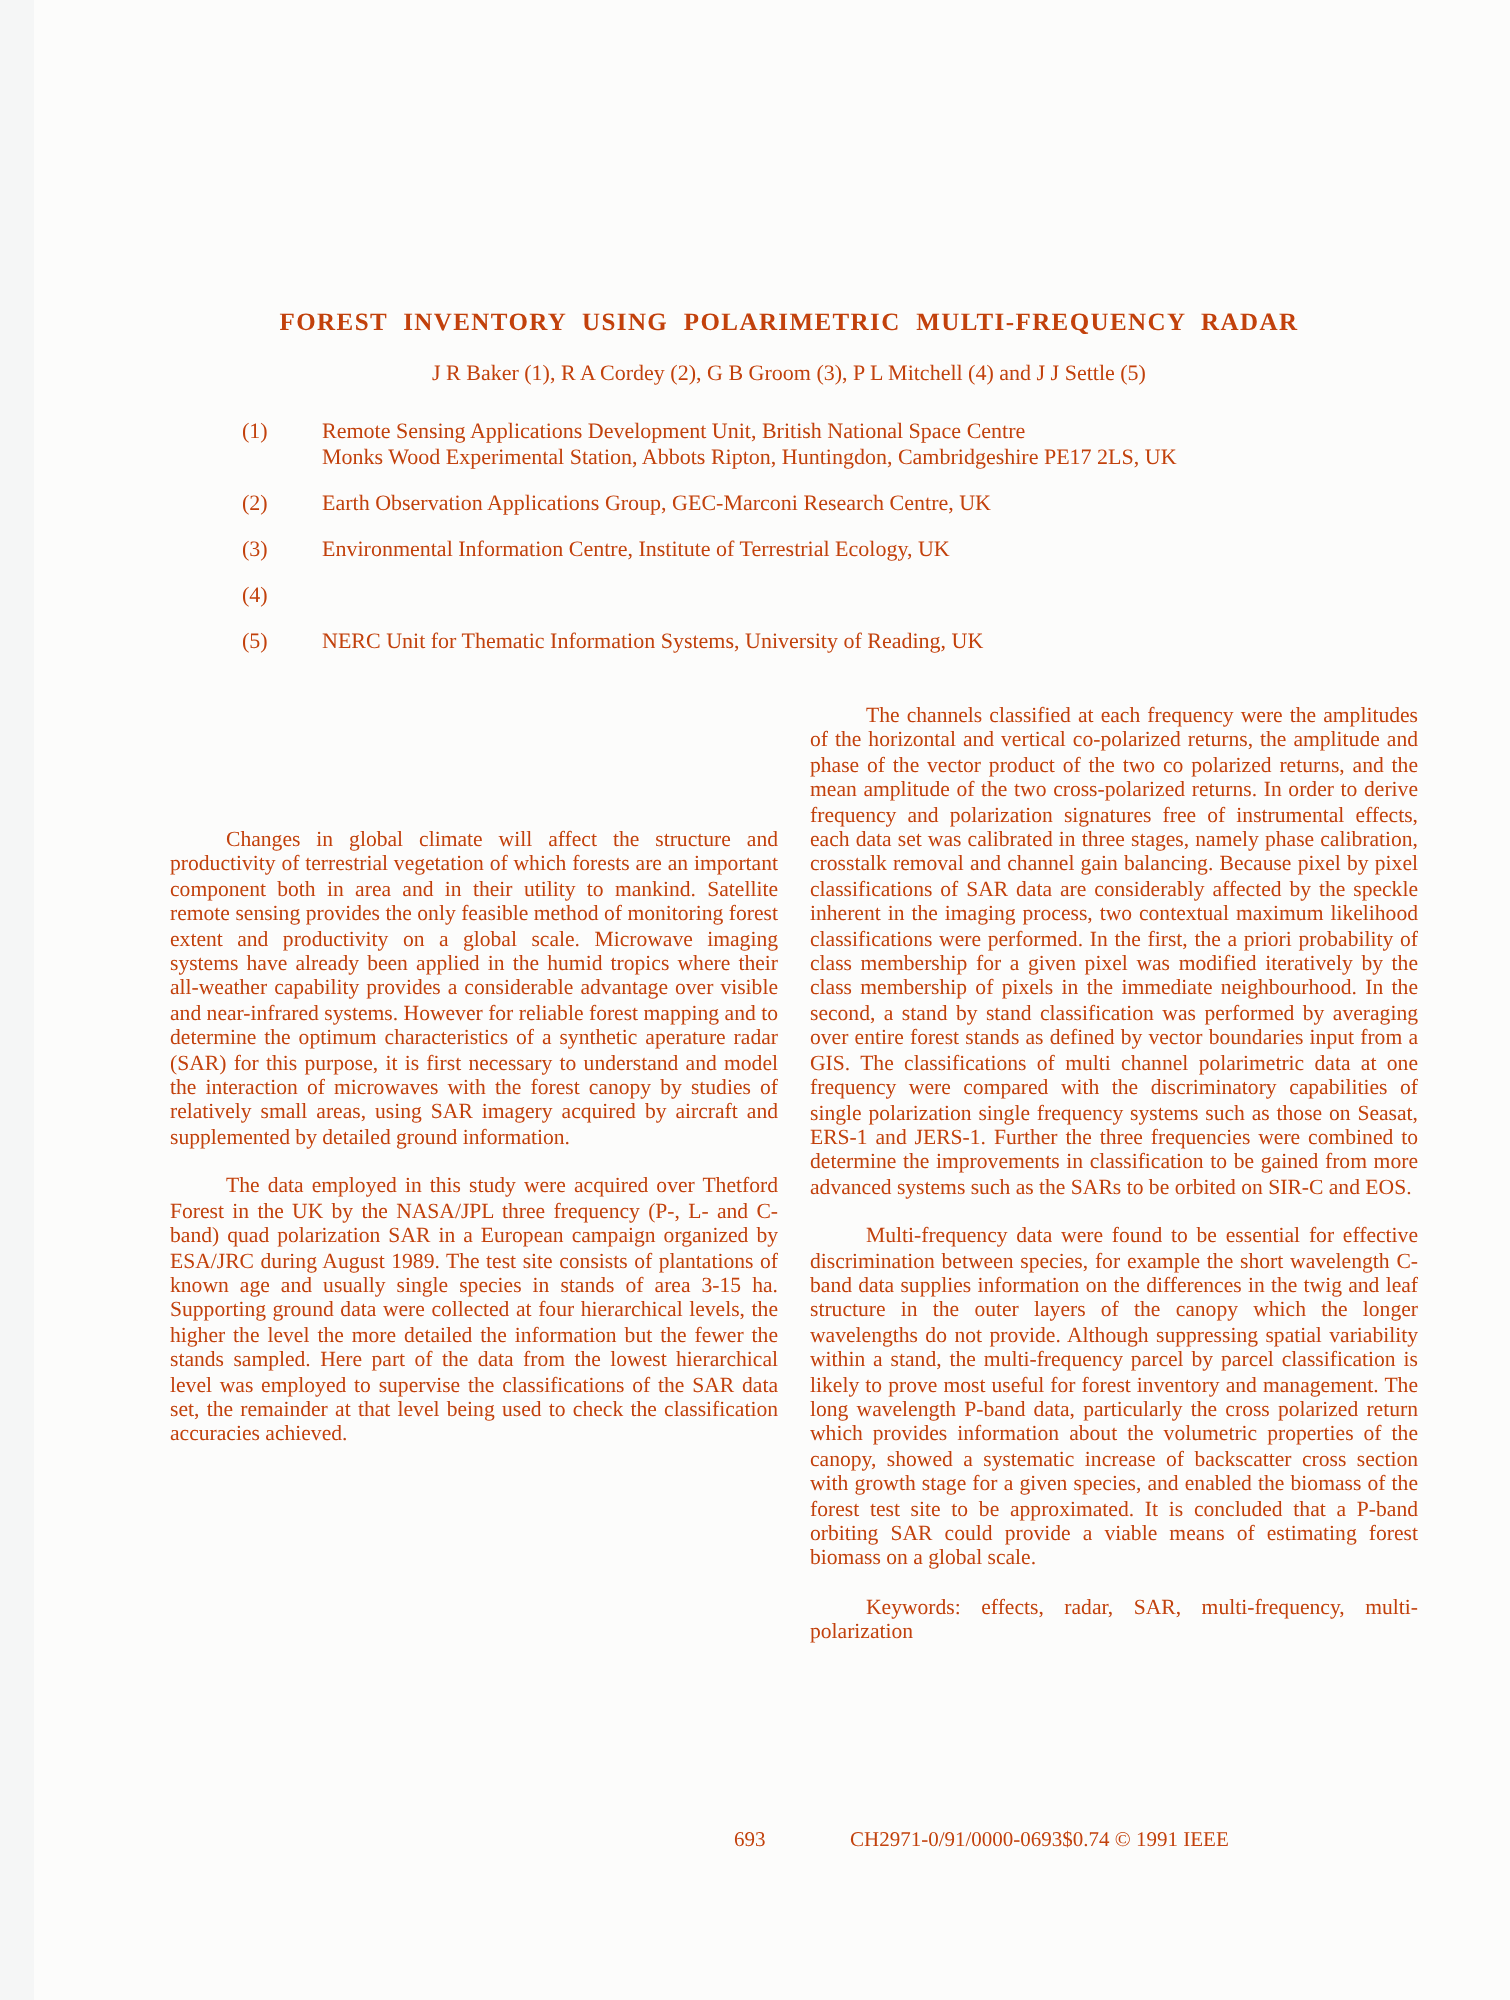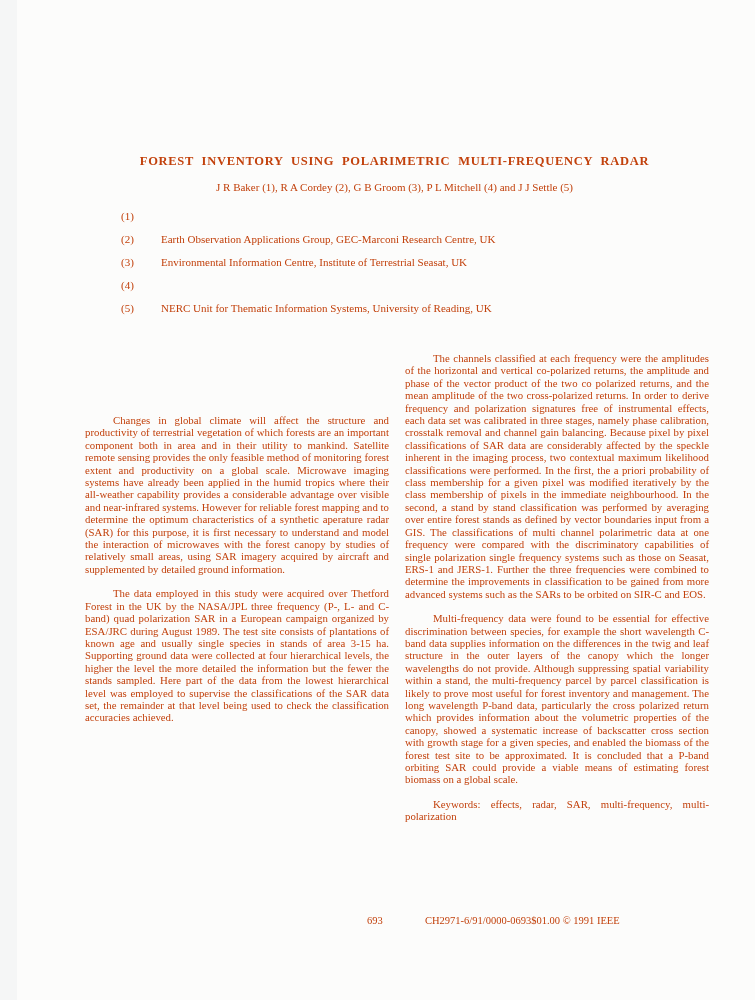--- a/index.html
+++ b/index.html
@@ -64,28 +64,30 @@
 
 <div class="page">
 
   <div class="paper-title">FOREST INVENTORY USING POLARIMETRIC MULTI-FREQUENCY RADAR</div>
 
   <div class="authors">J R Baker (1), R A Cordey (2), G B Groom (3), P L Mitchell (4) and J J Settle (5)</div>
 
   <div class="affiliations">
     <div class="affil-row">
       <div class="affil-num">(1)</div>
+      <div class="affil-text">Remote Sensing Applications Development Unit, British National Space Centre
+Monks Wood Experimental Station, Abbots Ripton, Huntingdon, Cambridgeshire PE17 2LS, UK</div>
     </div>
     <div class="affil-row">
       <div class="affil-num">(2)</div>
       <div class="affil-text">Earth Observation Applications Group, GEC-Marconi Research Centre, UK</div>
     </div>
     <div class="affil-row">
       <div class="affil-num">(3)</div>
-      <div class="affil-text">Environmental Information Centre, Institute of Terrestrial Seasat, UK</div>
+      <div class="affil-text">Environmental Information Centre, Institute of Terrestrial Ecology, UK</div>
     </div>
     <div class="affil-row">
       <div class="affil-num">(4)</div>
     </div>
     <div class="affil-row">
       <div class="affil-num">(5)</div>
       <div class="affil-text">NERC Unit for Thematic Information Systems, University of Reading, UK</div>
     </div>
   </div>
 
@@ -96,16 +98,16 @@
     </div>
     <div class="col col-right">
       <p class="para">The channels classified at each frequency were the amplitudes of the horizontal and vertical co-polarized returns, the amplitude and phase of the vector product of the two co polarized returns, and the mean amplitude of the two cross-polarized returns. In order to derive frequency and polarization signatures free of instrumental effects, each data set was calibrated in three stages, namely phase calibration, crosstalk removal and channel gain balancing. Because pixel by pixel classifications of SAR data are considerably affected by the speckle inherent in the imaging process, two contextual maximum likelihood classifications were performed. In the first, the a priori probability of class membership for a given pixel was modified iteratively by the class membership of pixels in the immediate neighbourhood. In the second, a stand by stand classification was performed by averaging over entire forest stands as defined by vector boundaries input from a GIS. The classifications of multi channel polarimetric data at one frequency were compared with the discriminatory capabilities of single polarization single frequency systems such as those on Seasat, ERS-1 and JERS-1. Further the three frequencies were combined to determine the improvements in classification to be gained from more advanced systems such as the SARs to be orbited on SIR-C and EOS.</p>
       <p class="para">Multi-frequency data were found to be essential for effective discrimination between species, for example the short wavelength C-band data supplies information on the differences in the twig and leaf structure in the outer layers of the canopy which the longer wavelengths do not provide. Although suppressing spatial variability within a stand, the multi-frequency parcel by parcel classification is likely to prove most useful for forest inventory and management. The long wavelength P-band data, particularly the cross polarized return which provides information about the volumetric properties of the canopy, showed a systematic increase of backscatter cross section with growth stage for a given species, and enabled the biomass of the forest test site to be approximated. It is concluded that a P-band orbiting SAR could provide a viable means of estimating forest biomass on a global scale.</p>
       <p class="para">Keywords: effects, radar, SAR, multi-frequency, multi-polarization</p>
     </div>
   </div>
 
   <div class="footer">
     <span class="page-number">693</span>
-    <span class="copyright">CH2971-6/91/0000-0693$01.00 © 1991 IEEE</span>
+    <span class="copyright">CH2971-0/91/0000-0693$0.74 © 1991 IEEE</span>
   </div>
 
 </div>
 
 </body></html>

